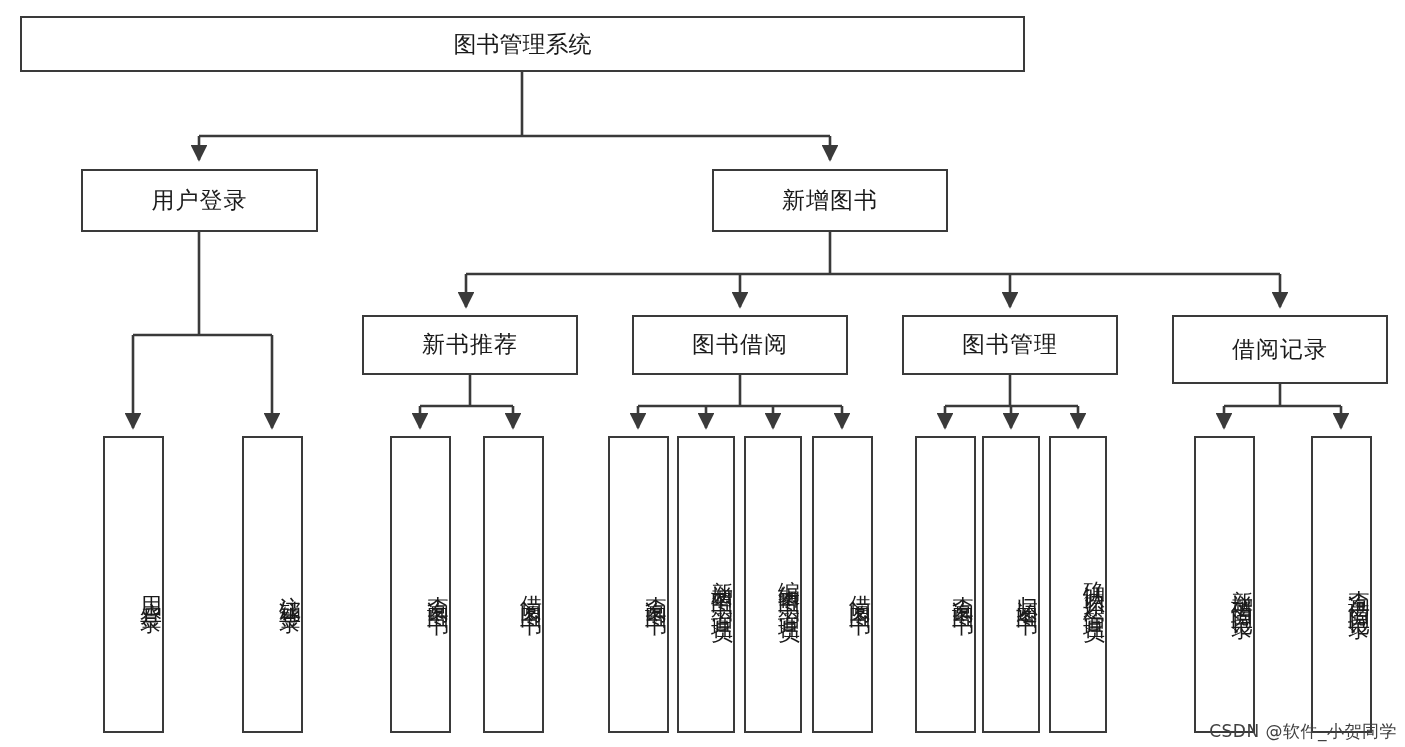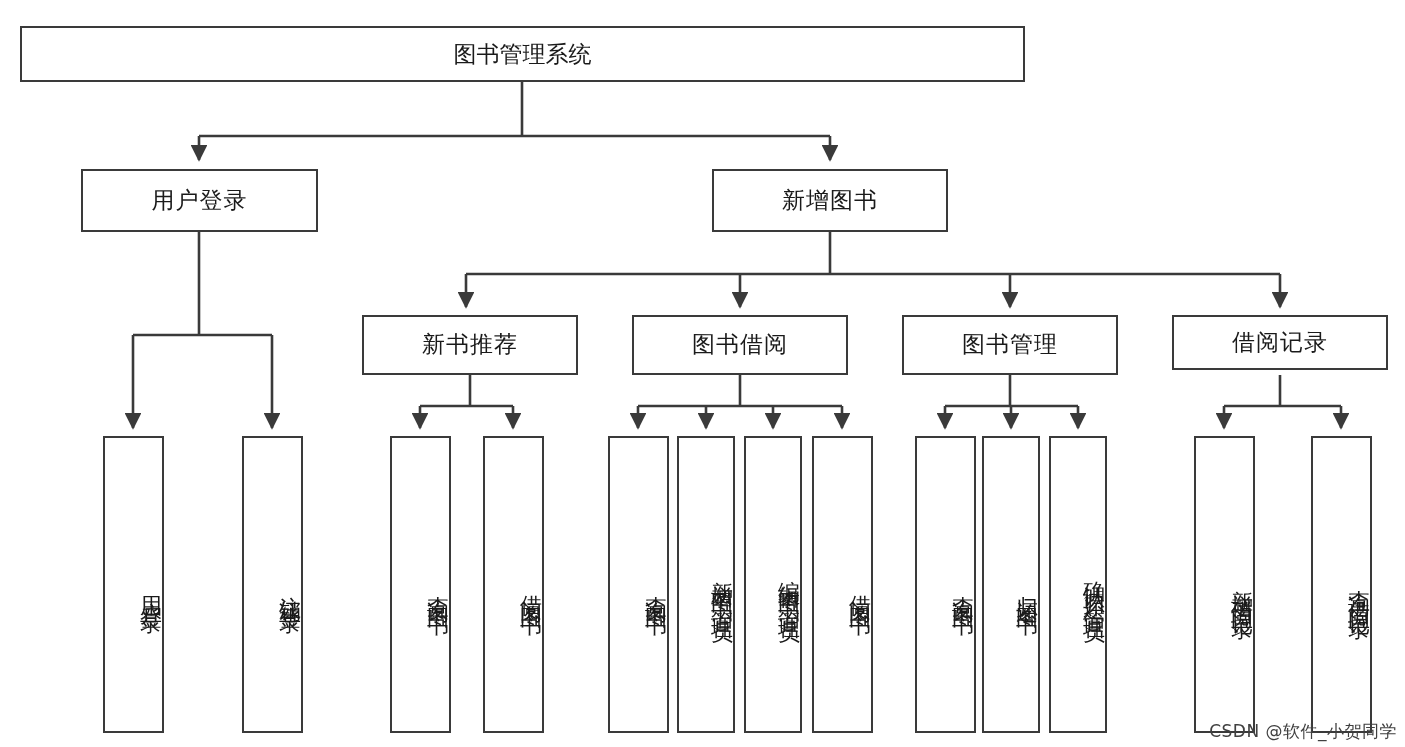--- a/index.html
+++ b/index.html
@@ -119,21 +119,21 @@
       <path d="M 1011 406 L 1011 428" marker-end="url(#arrow)"></path>
       <path d="M 1078 406 L 1078 428" marker-end="url(#arrow)"></path>
 
       <path d="M 1280 375 L 1280 406"></path>
       <path d="M 1224 406 L 1341 406"></path>
       <path d="M 1224 406 L 1224 428" marker-end="url(#arrow)"></path>
       <path d="M 1341 406 L 1341 428" marker-end="url(#arrow)"></path>
     </g>
   </svg>
 
-  <div class="node root" style="left:20px; top:26px; width:1005px; height:56px;">
+  <div class="node root" style="left:20px; top:16px; width:1005px; height:56px;">
     <span>图书管理系统</span>
   </div>
 
   <div class="node horiz" style="left:81px; top:169px; width:237px; height:63px;">
     <span>用户登录</span>
   </div>
 
   <div class="node horiz" style="left:712px; top:169px; width:236px; height:63px;">
     <span>新增图书</span>
   </div>
@@ -143,21 +143,21 @@
   </div>
 
   <div class="node horiz" style="left:632px; top:315px; width:216px; height:60px;text-align:right;">
     <span>图书借阅</span>
   </div>
 
   <div class="node horiz" style="left:902px; top:315px; width:216px; height:60px;">
     <span>图书管理</span>
   </div>
 
-  <div class="node horiz" style="left:1172px; top:315px; width:216px; height:55px;text-align:right;">
+  <div class="node horiz" style="left:1172px; top:315px; width:216px; height:69px;text-align:right;">
     <span>借阅记录</span>
   </div>
 
   <div class="node vert" style="left:103px; top:436px; width:61px; height:297px;">
     <span class="vlabel">用户登录</span>
   </div>
 
   <div class="node vert" style="left:242px; top:436px; width:61px; height:297px;">
     <span class="vlabel">注销登录</span>
   </div>

